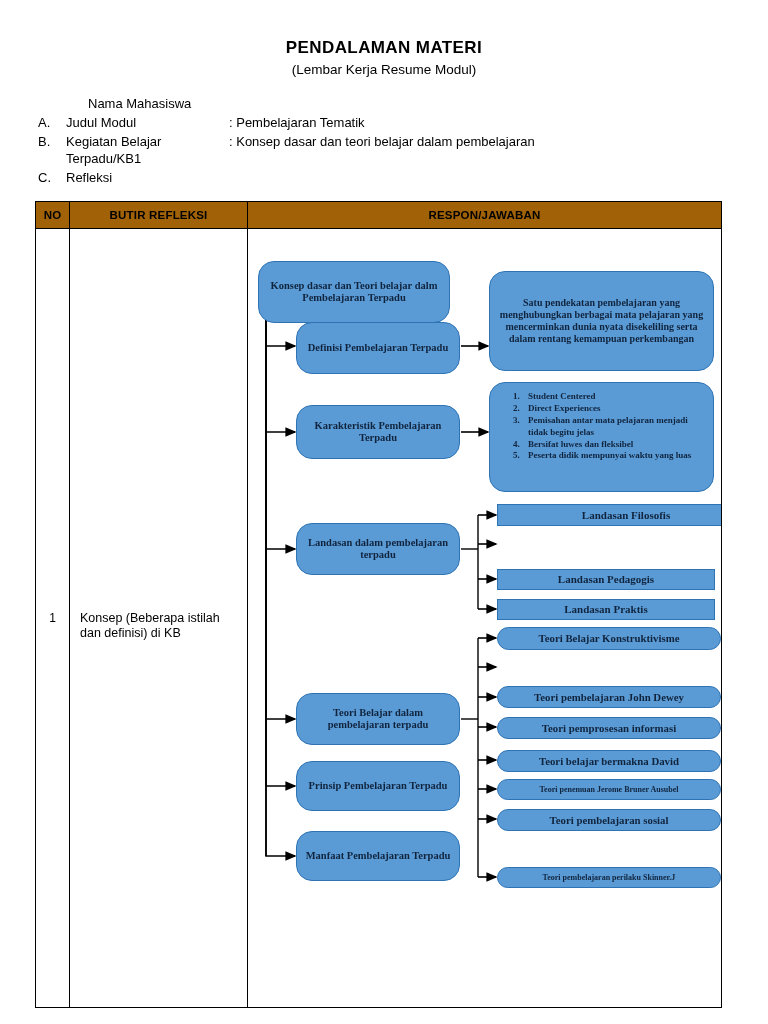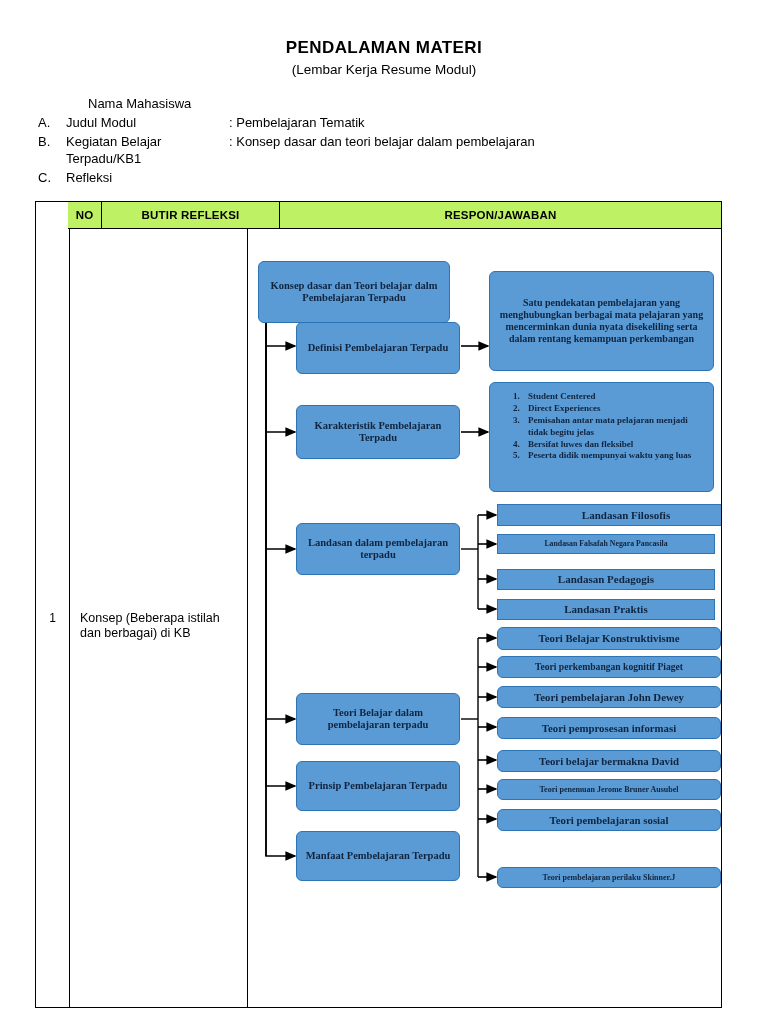--- a/index.html
+++ b/index.html
@@ -62,24 +62,23 @@
   
   .tbl {
     position: absolute;
     left: 35px; top: 201px;
     width: 687px;
     border: 1.5px solid #000;
     box-sizing: border-box;
   }
   .tbl-head {
     display: flex;
-    background: #bef264;
+    background: #a16207;
     border-bottom: 1.5px solid #000;
     height: 26px;
-    margin-left: 32px;
   }
   .th {
     font-size: 11.5px;
     font-weight: bold;
     display: flex;
     align-items: center;
     justify-content: center;
     box-sizing: border-box;
     letter-spacing: 0.2px;
   }
@@ -114,21 +113,21 @@
     display: flex;
     align-items: center;
     justify-content: center;
     text-align: center;
     font-family: "Liberation Serif", serif;
     font-weight: bold;
     color: #10243E;
     line-height: 1.18;
     padding: 2px 5px;
   }
-  .node.rounded { border-radius: 6px; }
+  .node.rounded { border-radius: 16px; }
   .node.sharp { border-radius: 0; }
   .node.listbox {
     display: block;
     text-align: left;
     padding: 8px 8px 8px 10px;
   }
   .node.listbox ol {
     margin: 0;
     padding-left: 22px;
     font-size: 9px;
@@ -178,21 +177,21 @@
 <div class="tbl">
 
   <div class="tbl-head">
     <div class="th col-no">NO</div>
     <div class="th col-item">BUTIR REFLEKSI</div>
     <div class="th col-resp">RESPON/JAWABAN</div>
   </div>
 
   <div class="tbl-body">
     <div class="td col-no">1</div>
-    <div class="td col-item">Konsep (Beberapa istilah dan berbagai) di KB</div>
+    <div class="td col-item">Konsep (Beberapa istilah dan definisi) di KB</div>
     <div class="td col-resp">
 
       <div class="fc">
 
         <svg class="wires" viewBox="0 0 474 778">
           <defs>
             <marker id="ah" markerWidth="7" markerHeight="7" refX="6" refY="3" orient="auto">
               <path d="M0,0 L7,3 L0,6 z" fill="#000"></path>
             </marker>
           </defs>
@@ -254,28 +253,26 @@
             <li>Direct Experiences</li>
             <li>Pemisahan antar mata pelajaran menjadi tidak begitu jelas</li>
             <li>Bersifat luwes dan fleksibel</li>
             <li>Peserta didik mempunyai waktu yang luas</li>
           </ol>
         </div>
 
         <div class="node rounded" style="left:48px; top:294px; width:164px; height:52px; font-size:10.5px;">Landasan dalam pembelajaran terpadu</div>
 
         <div class="node sharp" style="left:249px; top:275px; width:258px; height:22px; font-size:11px;">Landasan Filosofis</div>
-        <div class="node sharp" style="left:249px; top:305px; width:218px; height:20px; font-size:7.8px;">Landasan Falsafah Negara Pancasila</div>
         <div class="node sharp" style="left:249px; top:340px; width:218px; height:21px; font-size:11px;">Landasan Pedagogis</div>
         <div class="node sharp" style="left:249px; top:370px; width:218px; height:21px; font-size:11px;">Landasan Praktis</div>
 
         <div class="node rounded" style="left:48px; top:464px; width:164px; height:52px; font-size:10.5px;">Teori Belajar dalam pembelajaran terpadu</div>
 
         <div class="node rounded" style="left:249px; top:398px; width:224px; height:23px; font-size:10.8px;">Teori Belajar Konstruktivisme</div>
-        <div class="node rounded" style="left:249px; top:427px; width:224px; height:22px; font-size:9.6px;">Teori perkembangan kognitif Piaget</div>
         <div class="node rounded" style="left:249px; top:457px; width:224px; height:22px; font-size:10.8px;">Teori pembelajaran John Dewey</div>
         <div class="node rounded" style="left:249px; top:488px; width:224px; height:22px; font-size:10.8px;">Teori pemprosesan informasi</div>
         <div class="node rounded" style="left:249px; top:521px; width:224px; height:22px; font-size:10.8px;">Teori belajar bermakna David</div>
         <div class="node rounded" style="left:249px; top:550px; width:224px; height:21px; font-size:8px;">Teori penemuan Jerome Bruner Ausubel</div>
         <div class="node rounded" style="left:249px; top:580px; width:224px; height:22px; font-size:10.8px;">Teori pembelajaran sosial</div>
         <div class="node rounded" style="left:48px; top:532px; width:164px; height:50px; font-size:10.5px;">Prinsip Pembelajaran Terpadu</div>
 
         <div class="node rounded" style="left:249px; top:638px; width:224px; height:21px; font-size:8px;">Teori pembelajaran perilaku Skinner.J</div>
 
         <div class="node rounded" style="left:48px; top:602px; width:164px; height:50px; font-size:10.5px;">Manfaat Pembelajaran Terpadu</div>

